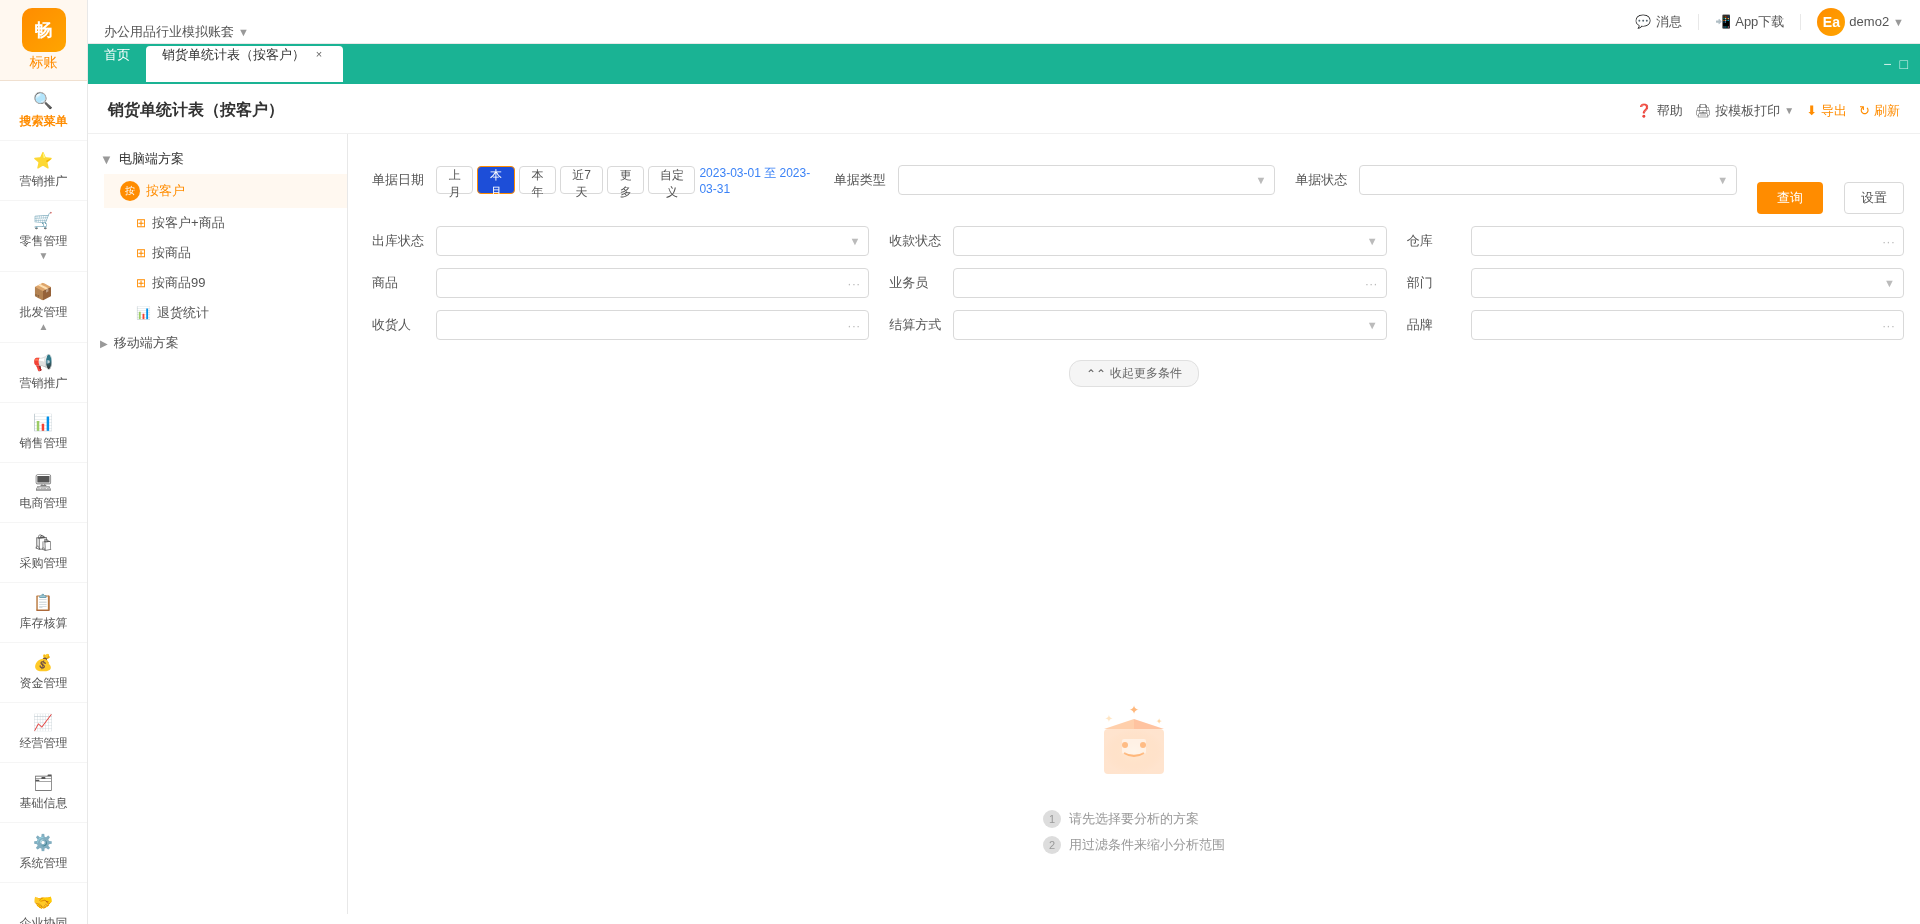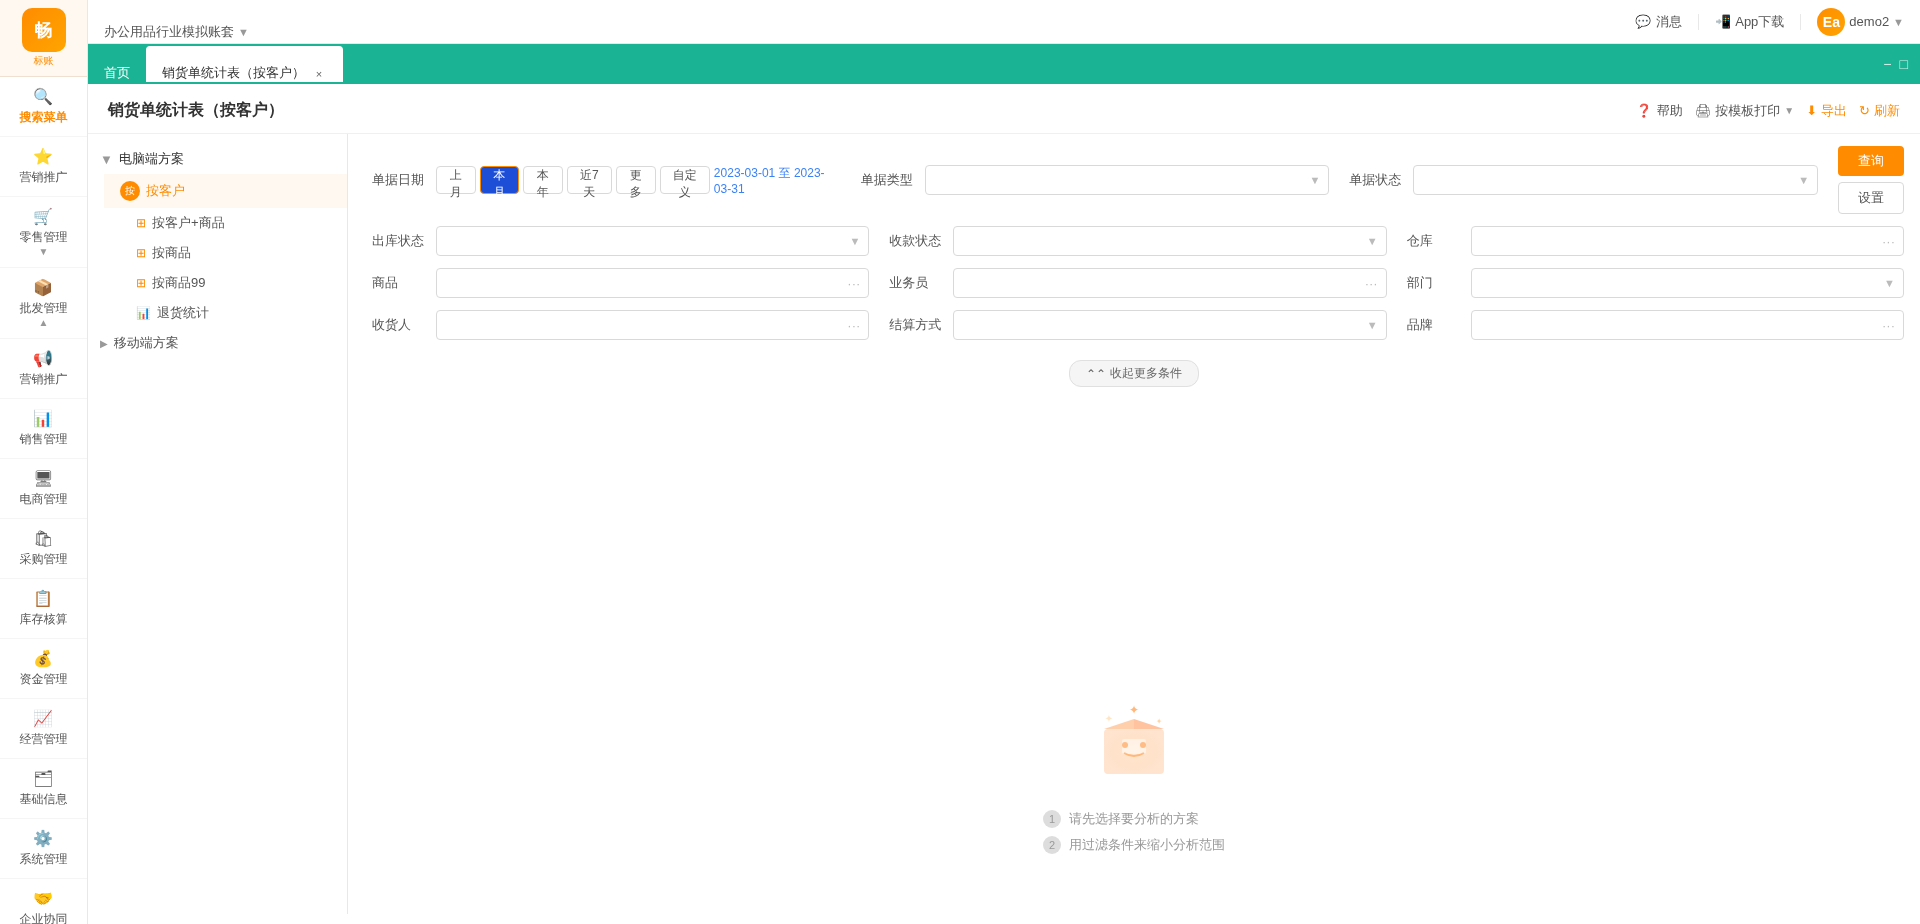--- a/index.html
+++ b/index.html
@@ -2,39 +2,39 @@
 <html><head>
   <meta charset="utf-8">
   <style>
     * { box-sizing: border-box; margin: 0; padding: 0; }
     body { font-family: 'Microsoft YaHei', sans-serif; font-size: 13px; background: #f5f5f5; color: #333; display: flex; height: 924px; overflow: hidden; }
 
     
     .sidebar { width: 88px; background: #fff; display: flex; flex-direction: column; align-items: center; border-right: 1px solid #e8e8e8; height: 100%; overflow-y: auto; flex-shrink: 0; }
     .sidebar-logo { width: 100%; padding: 8px 0; display: flex; flex-direction: column; align-items: center; background: #fff8f0; border-bottom: 1px solid #f0e0d0; }
     .logo-icon { width: 44px; height: 44px; background: linear-gradient(135deg, #ff8c00, #ffa500); border-radius: 10px; display: flex; align-items: center; justify-content: center; color: white; font-size: 18px; font-weight: bold; }
-    .logo-text { font-size: 10px; color: #ff8c00; margin-top: 2px; }
+    .logo-text { font-size: 14px; color: #ff8c00; margin-top: 2px; }
     .sidebar-item { width: 100%; display: flex; flex-direction: column; align-items: center; padding: 10px 0; cursor: pointer; color: #555; font-size: 12px; border-bottom: 1px solid #f5f5f5; }
     .sidebar-item-icon { font-size: 16px; margin-bottom: 3px; }
     .sidebar-search { color: #ff8c00; font-weight: bold; }
 
     
     .main { flex: 1; display: flex; flex-direction: column; overflow: hidden; }
 
     
     .top-header { height: 44px; background: #fff; border-bottom: 1px solid #e8e8e8; display: flex; align-items: center; justify-content: space-between; padding: 0 16px; flex-shrink: 0; }
     .header-left { display: flex; align-items: center; gap: 8px; color: #555; font-size: 13px; margin-top: 20px; }
     .header-dropdown { display: flex; align-items: center; gap: 4px; cursor: pointer; }
     .header-right { display: flex; align-items: center; gap: 16px; color: #555; font-size: 13px; }
     .header-right-item { display: flex; align-items: center; gap: 4px; cursor: pointer; }
     .avatar { width: 28px; height: 28px; border-radius: 50%; background: linear-gradient(135deg, #ff8c00, #ffa500); display: flex; align-items: center; justify-content: center; color: white; font-size: 14px; font-weight: bold; }
 
     
     .tab-bar { height: 40px; background: #1ab394; display: flex; align-items: center; padding: 0 0; flex-shrink: 0; }
-    .tab { height: 36px; display: flex; align-items: flex-end; padding: 0 16px; cursor: pointer; color: rgba(255,255,255,0.8); font-size: 13px; gap: 6px; }
+    .tab { height: 36px; display: flex; align-items: flex-start; padding: 0 16px; cursor: pointer; color: rgba(255,255,255,0.8); font-size: 13px; gap: 6px; }
     .tab.active-tab { background: #fff; color: #333; border-radius: 4px 4px 0 0; }
     .tab-close { width: 16px; height: 16px; display: flex; align-items: center; justify-content: center; border-radius: 50%; font-size: 11px; color: #666; }
     .tab-home { color: white; }
     .tab-bar-right { margin-left: auto; display: flex; align-items: center; gap: 8px; padding-right: 12px; }
     .tab-bar-btn { color: rgba(255,255,255,0.8); cursor: pointer; font-size: 14px; }
 
     
     .content { flex: 1; background: #fff; overflow-y: auto; padding: 0; }
     .page-header { padding: 16px 20px 12px; display: flex; align-items: center; justify-content: space-between; border-bottom: 1px solid #f0f0f0; }
     .page-title { font-size: 16px; font-weight: bold; color: #333; }
@@ -65,21 +65,21 @@
     .filter-row { display: flex; align-items: center; margin-bottom: 12px; gap: 12px; }
     .filter-item { display: flex; align-items: center; flex: 1; gap: 8px; min-width: 0; margin-left: 8px; }
     .filter-label { color: #555; font-size: 13px; white-space: nowrap; min-width: 56px; }
     .filter-input { flex: 1; height: 30px; border: 1px solid #d9d9d9; border-radius: 4px; display: flex; align-items: center; padding: 0 8px; cursor: pointer; color: #333; font-size: 13px; justify-content: space-between; background: #fff; }
     .filter-input-date { flex: 1; height: 30px; display: flex; align-items: center; gap: 4px; }
     .date-btn { height: 28px; padding: 0 8px; border: 1px solid #d9d9d9; border-radius: 4px; background: #fff; cursor: pointer; font-size: 12px; color: #555; }
     .date-btn.active { background: #1d4ed8; color: white; border-color: #ff8c00; }
     .date-range { color: #3b82f6; font-size: 12px; }
     .filter-chevron { color: #bbb; font-size: 11px; }
     .filter-dots-btn { color: #bbb; cursor: pointer; }
-    .action-buttons { display: flex; flex-direction: column; gap: 6px; padding-left: 8px; flex-shrink: 0; }
+    .action-buttons { display: flex; flex-direction: row; gap: 21px; padding-left: 8px; flex-shrink: 0; margin-top: 36px; }
     .btn-query { background: #ff8c00; color: white; border: none; border-radius: 4px; padding: 6px 20px; cursor: pointer; font-size: 13px; }
     .btn-settings { background: #fff; color: #555; border: 1px solid #d9d9d9; border-radius: 4px; padding: 6px 16px; cursor: pointer; font-size: 13px; }
     .collapse-bar { display: flex; justify-content: center; align-items: center; padding: 8px 0; margin-top: 4px; cursor: pointer; }
     .collapse-btn { display: flex; align-items: center; gap: 4px; color: #666; font-size: 12px; background: #f5f5f5; padding: 4px 16px; border-radius: 12px; border: 1px solid #e0e0e0; }
 
     
     .empty-state { display: flex; flex-direction: column; align-items: center; justify-content: center; padding: 60px 0; color: #999; }
     .empty-icon { width: 120px; height: 120px; margin-bottom: 16px; }
     .empty-steps { display: flex; flex-direction: column; gap: 8px; }
     .empty-step { display: flex; align-items: center; gap: 8px; font-size: 13px; color: #999; }

